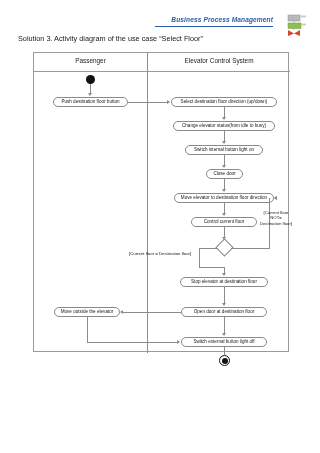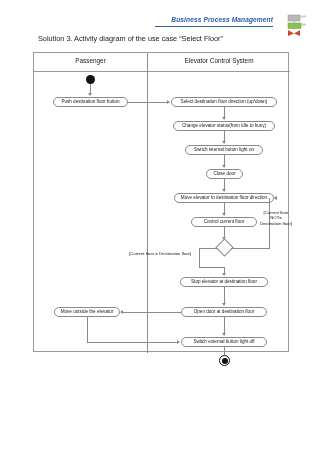--- a/index.html
+++ b/index.html
@@ -12,21 +12,21 @@
   #brand-bar{position:absolute;left:0;top:14px;width:320px;height:22px;}
   #brand-text{
     position:absolute;right:47px;top:2px;
     font-size:6.6px;font-weight:bold;font-style:italic;
     color:#2b5ea8;letter-spacing:.1px;white-space:nowrap;
   }
   #brand-underline{position:absolute;right:47px;top:12px;width:118px;height:1px;background:#2b5ea8;}
   #brand-logo{position:absolute;right:6px;top:0px;width:36px;height:22px;}
 
   #doc-title{
-    position:absolute;left:38px;top:34px;
+    position:absolute;left:18px;top:34px;
     font-size:7.3px;color:#1a1a1a;white-space:nowrap;
   }
 
   
   #frame{
     position:absolute;left:33px;top:52px;width:256px;height:300px;
     border:1px solid #9a9a9a;box-sizing:border-box;background:#fff;
   }
   #lane-divider{position:absolute;left:113px;top:0;width:1px;height:300px;background:#8d8d8d;}
   #lane-header-rule{position:absolute;left:0;top:18px;width:256px;height:1px;background:#9a9a9a;}

